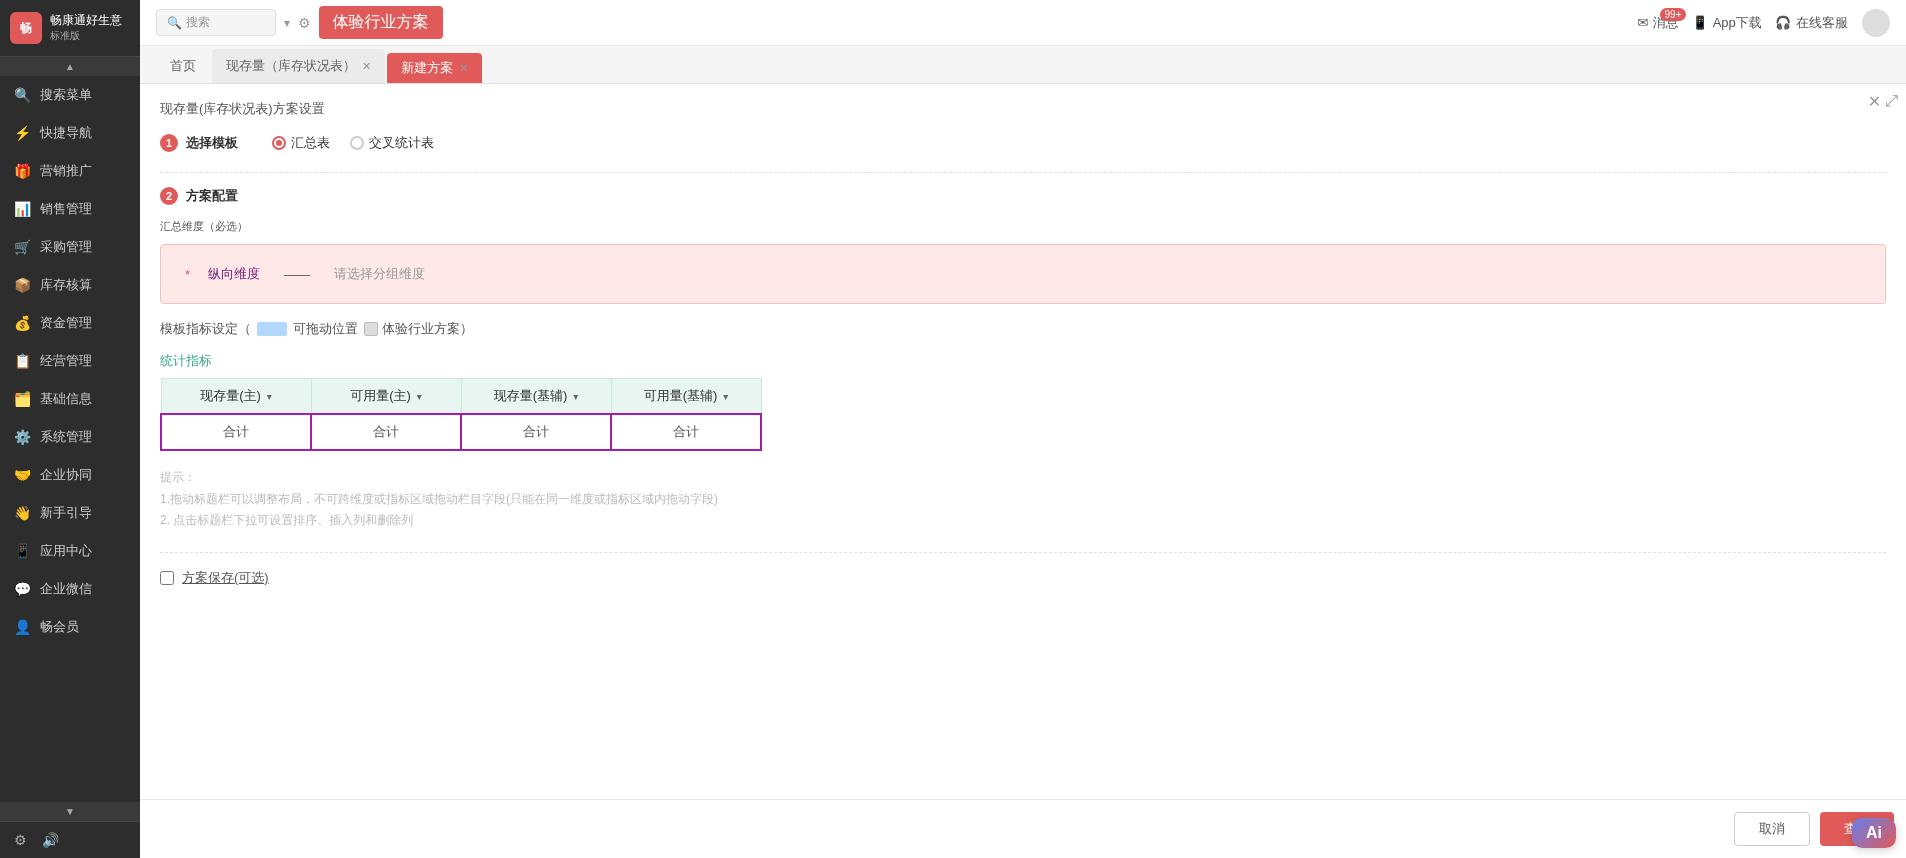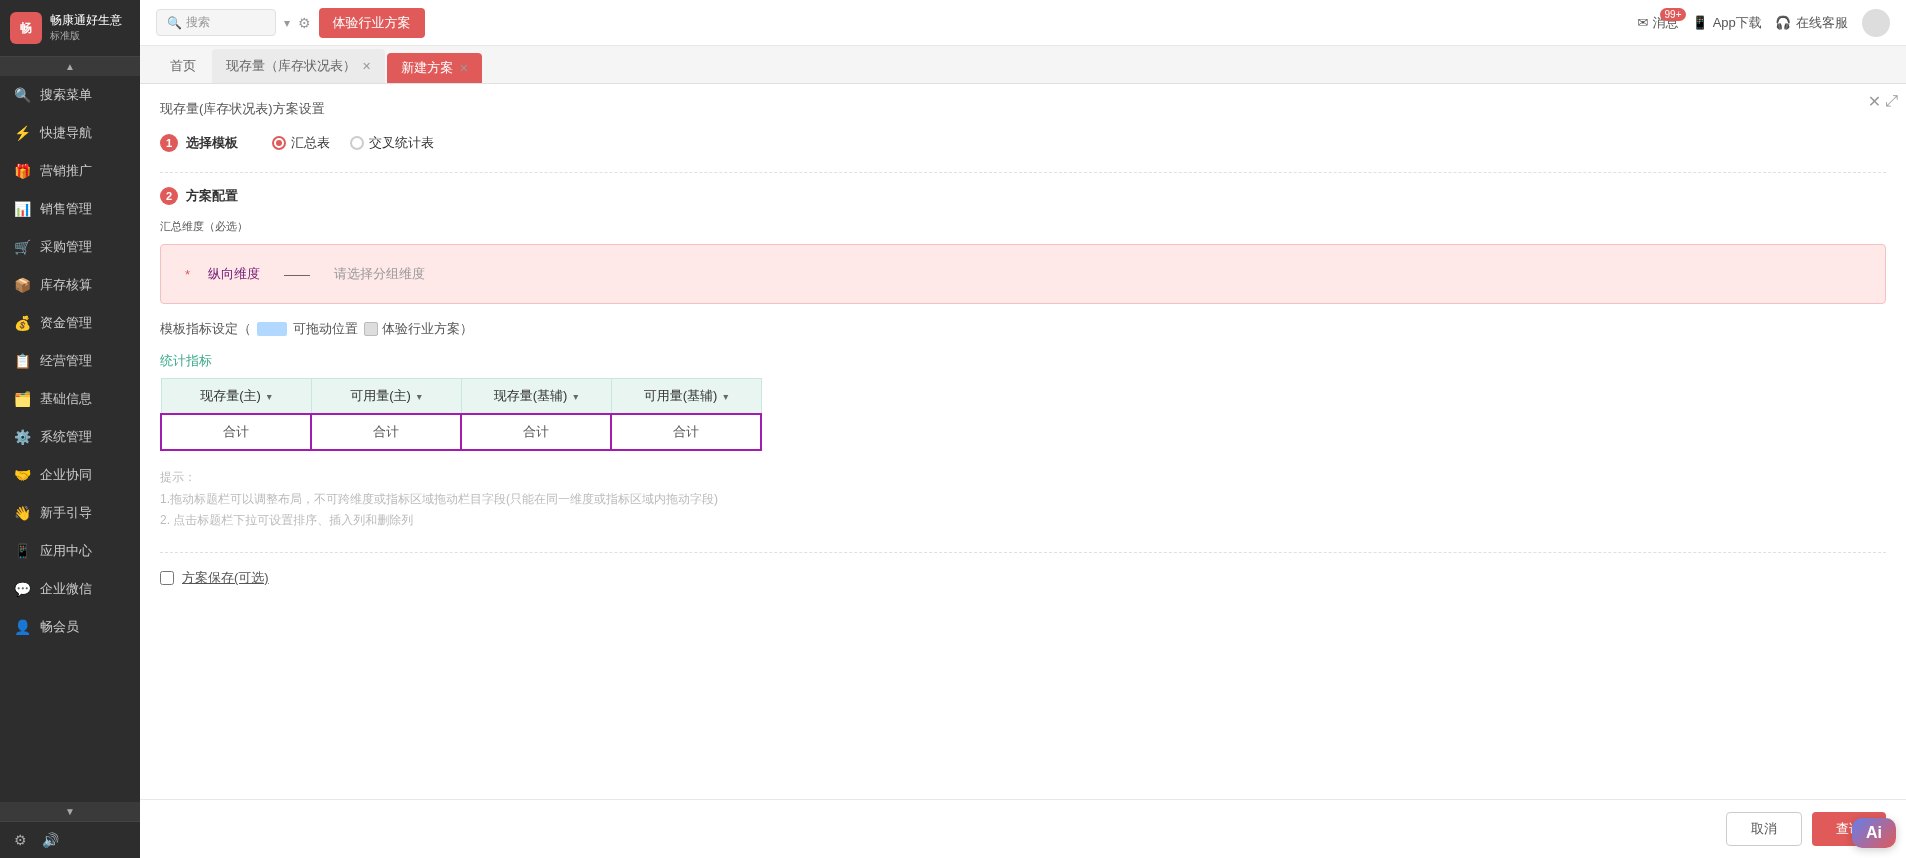--- a/index.html
+++ b/index.html
@@ -76,21 +76,21 @@
       background: #f5f5f5; border: 1px solid #e0e0e0;
       border-radius: 4px; padding: 4px 10px;
       width: 120px; font-size: 12px; color: #999;
       display: flex; align-items: center; gap: 4px;
     }
     .topbar-dropdown { color: #999; cursor: pointer; font-size: 12px; }
     .topbar-settings { color: #999; cursor: pointer; font-size: 14px; }
     .btn-trial {
       background: #e05a5a; color: #fff;
       border: none; border-radius: 4px;
-      padding: 6px 14px; font-size: 13px; cursor: pointer;
+      padding: 6px 14px; font-size: 16px; cursor: pointer;
     }
     .topbar-right { display: flex; align-items: center; gap: 14px; }
     .topbar-icon-item { display: flex; align-items: center; gap: 4px; color: #555; font-size: 13px; cursor: pointer; position: relative; }
     .badge {
       background: #e05a5a; color: #fff;
       border-radius: 10px; font-size: 10px;
       padding: 1px 5px; position: absolute; top: -6px; right: -8px;
     }
     .topbar-avatar { width: 28px; height: 28px; background: #ddd; border-radius: 50%; }
 
@@ -232,21 +232,21 @@
     .save-checkbox {
       width: 14px; height: 14px;
       border: 1px solid #ccc; border-radius: 2px;
       cursor: pointer;
     }
 
     
     .bottom-bar {
       background: #fff;
       border-top: 1px solid #e8e8e8;
-      padding: 12px 20px;
+      padding: 12px 12px;
       display: flex; justify-content: flex-end; gap: 10px;
       flex-shrink: 0;
     }
     .btn-cancel {
       background: #fff; border: 1px solid #ccc;
       border-radius: 4px; padding: 7px 24px;
       font-size: 13px; cursor: pointer; color: #555;
     }
     .btn-query {
       background: #e05a5a; color: #fff;

